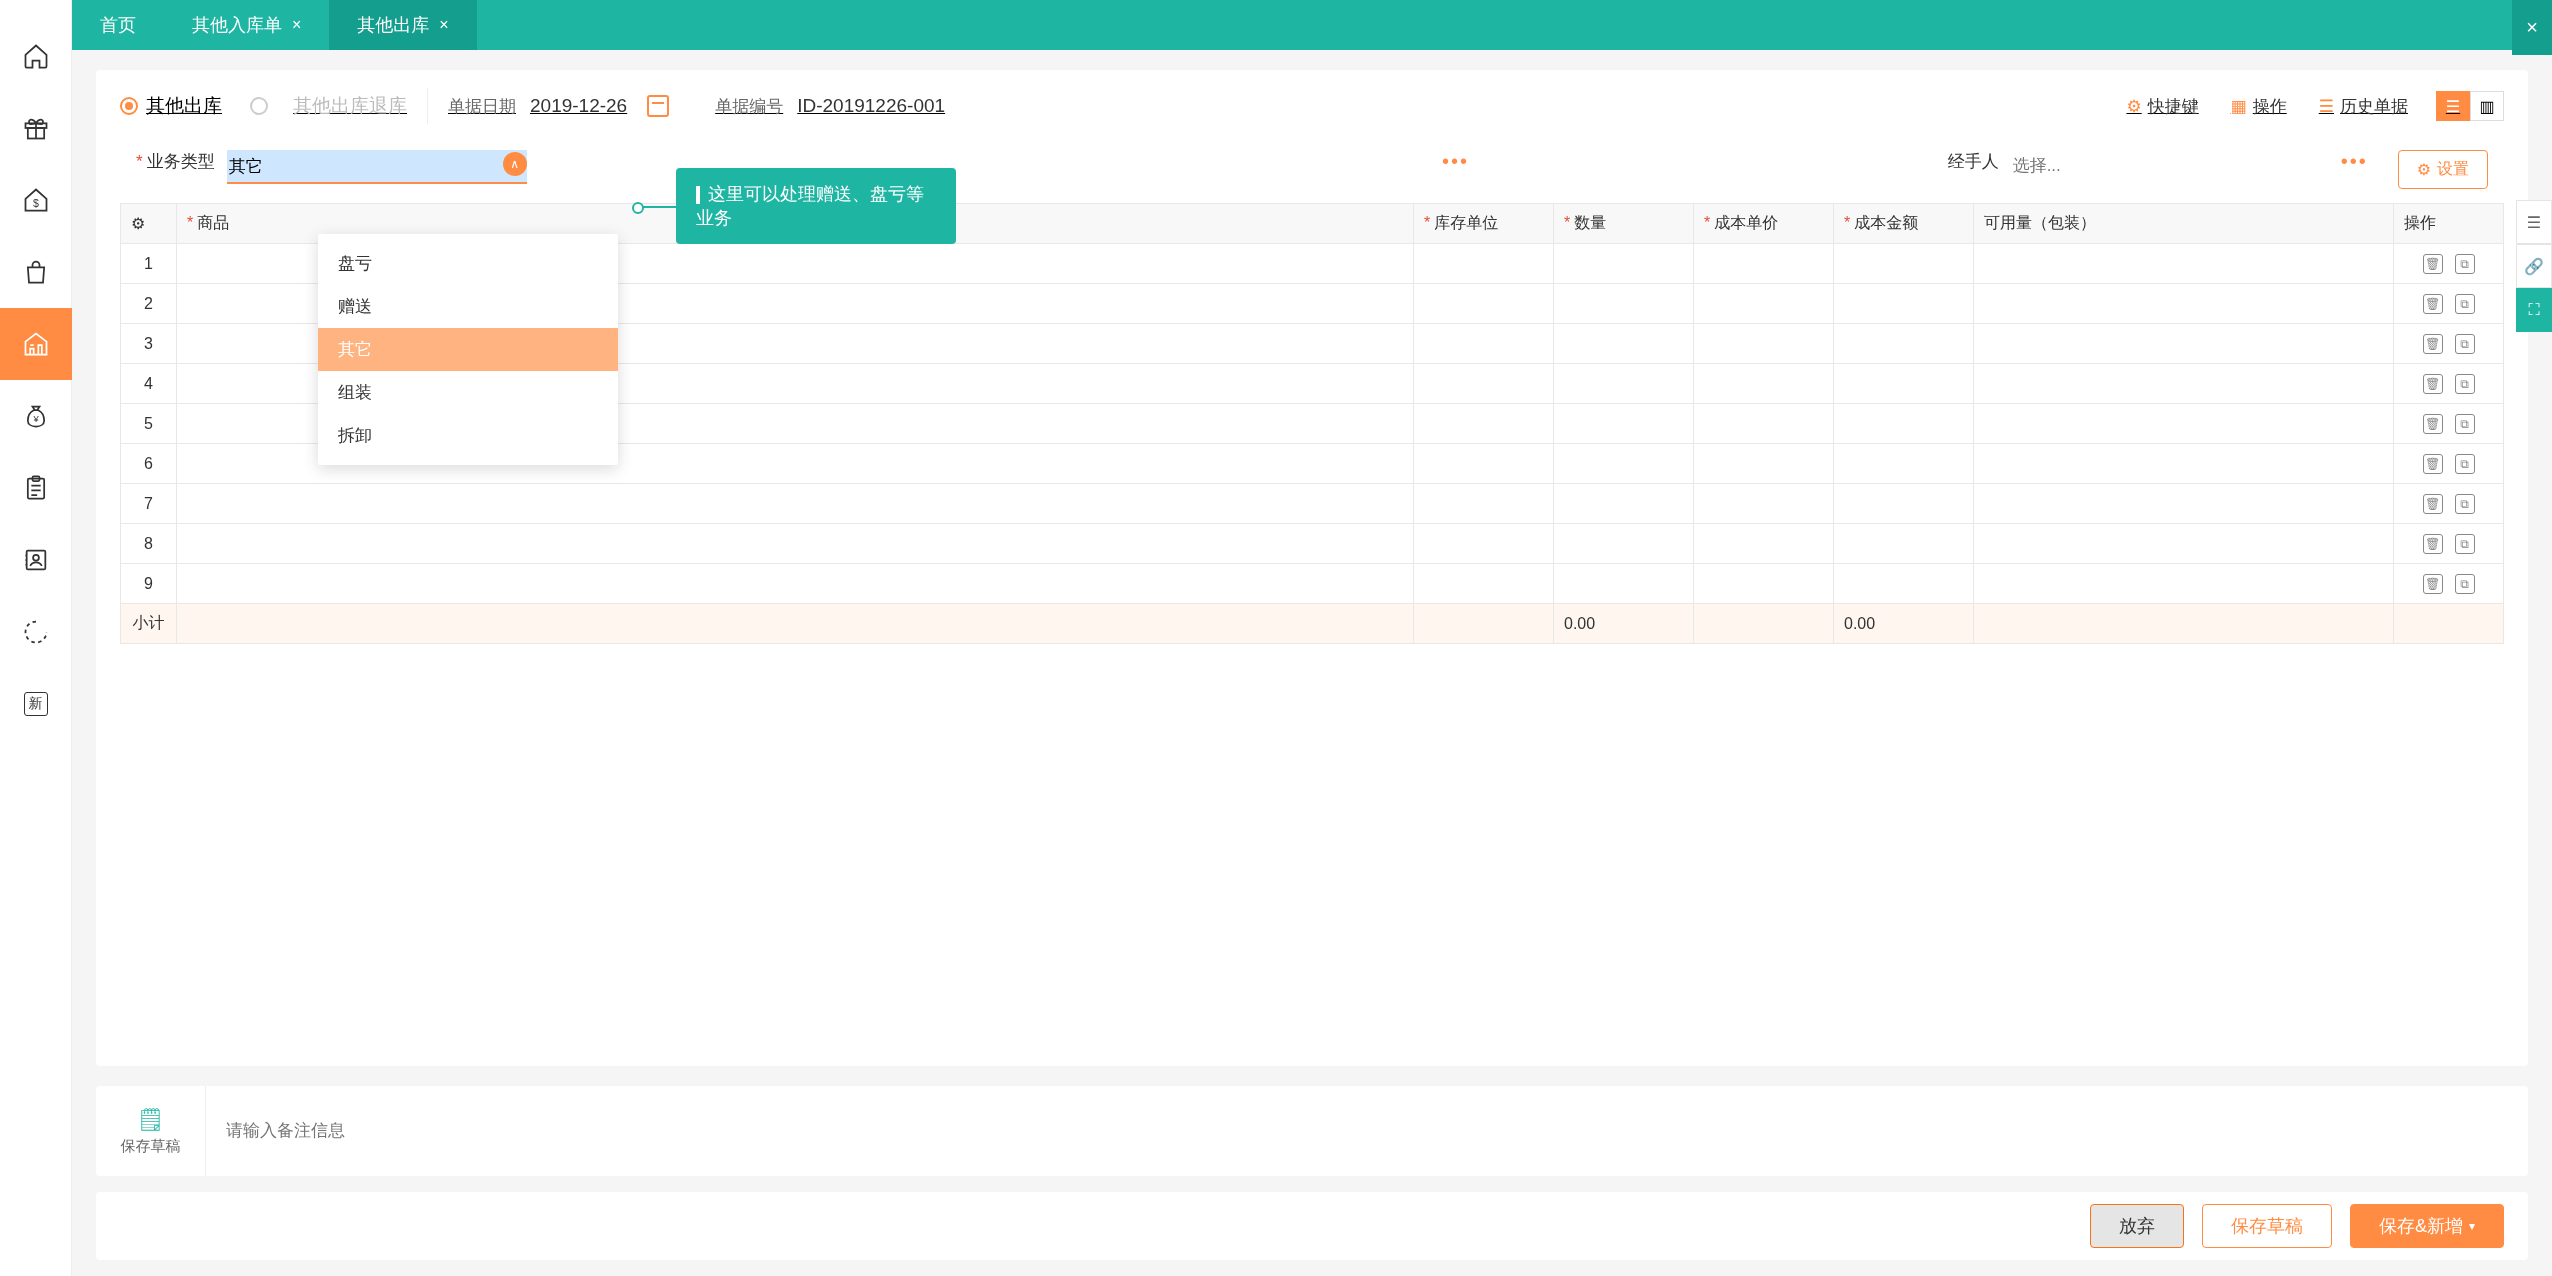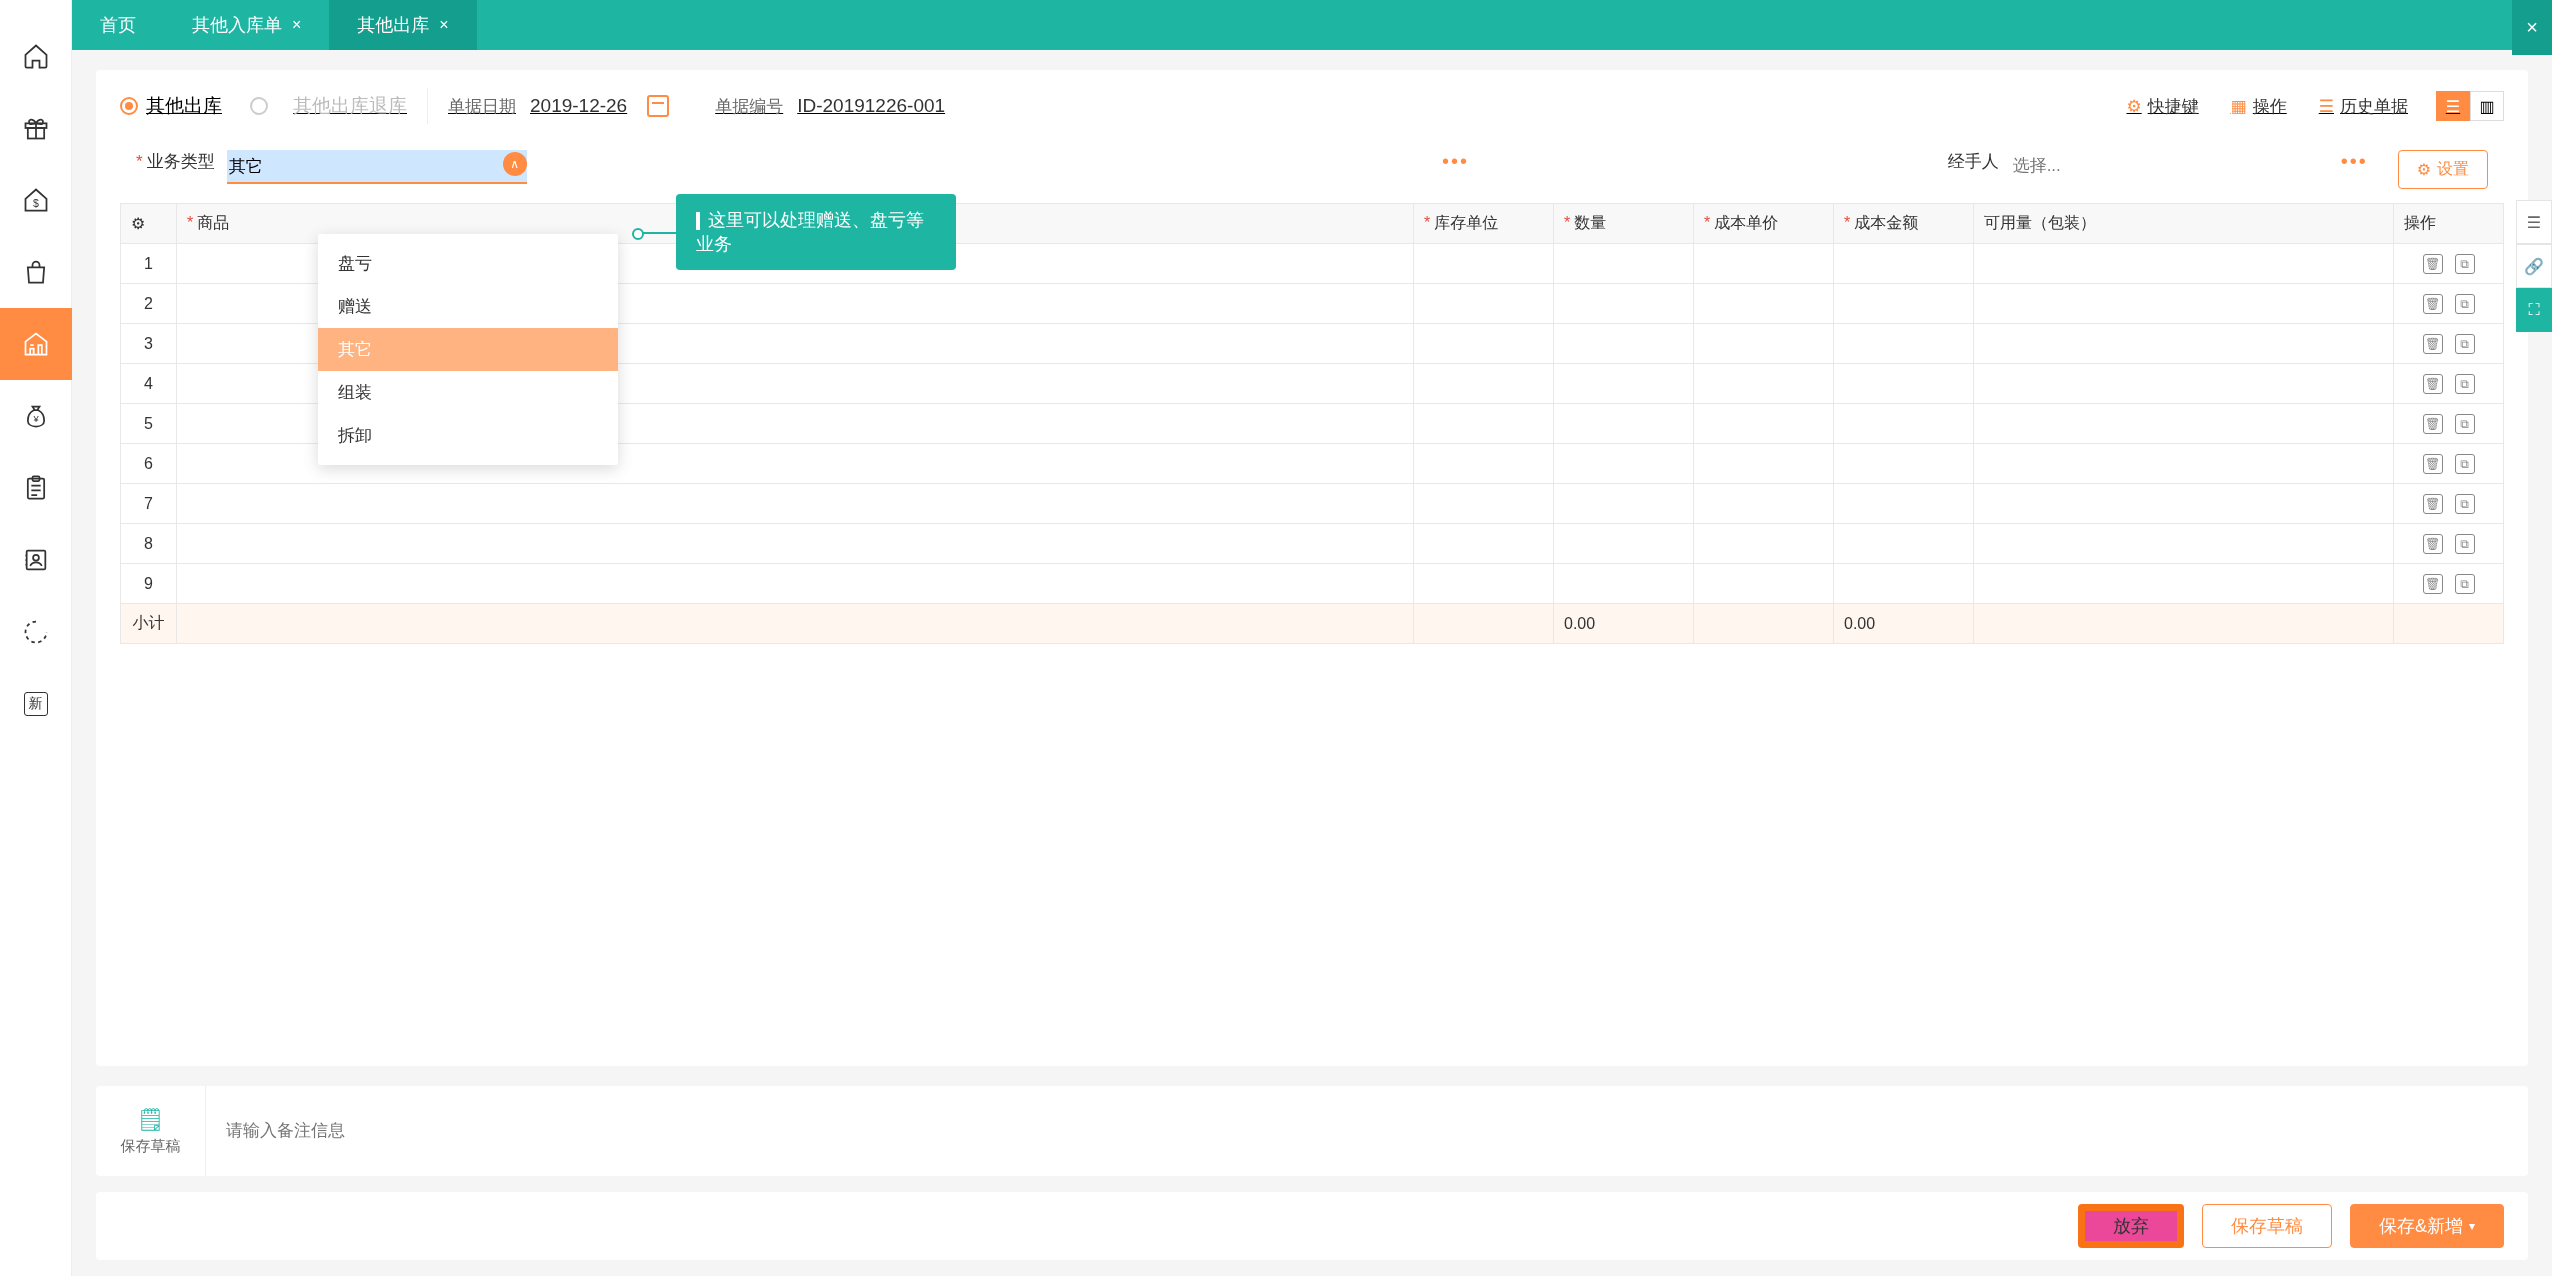--- a/index.html
+++ b/index.html
@@ -52,21 +52,21 @@
 .fld-label { font-size: 17px; color: #333; }
 .fld-input-wrap { position: relative; display: inline-block; }
 .fld-input { width: 300px; border: none; border-bottom: 2px solid #ff8c42; font-size: 17px; padding: 6px 30px 6px 2px; outline: none; background: #fff; }
 .fld-input.sel { background: #cfe6ff; }
 .fld-chevron { position: absolute; right: 0; top: 2px; width: 24px; height: 24px; background: #ff8c42; border-radius: 50%; display: flex; align-items: center; justify-content: center; color: #fff; cursor: pointer; font-size: 12px; }
 .fld-select { width: 300px; border: none; font-size: 17px; padding: 6px 2px; outline: none; color: #aaa; }
 .fld-more { color: #ff8c42; letter-spacing: 2px; font-size: 20px; cursor: pointer; margin: 0 18px; }
 .settings-btn { margin-left: auto; border: 1px solid #ff8c42; color: #ff8c42; background: #fff; border-radius: 4px; padding: 8px 18px; font-size: 16px; display: flex; gap: 6px; align-items: center; cursor: pointer; }
 
 
-.tip-bubble { position: absolute; left: 580px; top: 124px; background: #1fb5a3; color: #fff; padding: 14px 20px; border-radius: 4px; font-size: 18px; max-width: 280px; z-index: 20; }
+.tip-bubble { position: absolute; left: 580px; top: 98px; background: #1fb5a3; color: #fff; padding: 14px 20px; border-radius: 4px; font-size: 18px; max-width: 280px; z-index: 20; }
 .tip-bubble::before { content: ""; position: absolute; left: -40px; top: 38px; width: 40px; height: 2px; background: #1fb5a3; }
 .tip-bubble::after { content: ""; position: absolute; left: -44px; top: 34px; width: 8px; height: 8px; border: 2px solid #1fb5a3; border-radius: 50%; background: #fff; }
 .tip-bar { display: inline-block; width: 4px; height: 18px; background: #fff; margin-right: 8px; vertical-align: middle; }
 
 
 .dropdown { position: absolute; left: 222px; top: 164px; width: 300px; background: #fff; box-shadow: 0 4px 16px rgba(0,0,0,0.15); border-radius: 2px; z-index: 15; padding: 8px 0; }
 .dd-item { padding: 10px 20px; font-size: 17px; color: #333; cursor: pointer; }
 .dd-item.active { background: #ffb380; color: #fff; }
 
 
@@ -84,21 +84,21 @@
 
 
 .remarks-block { margin: 20px 24px 0 24px; background: #fff; display: flex; align-items: center; border-radius: 4px; height: 90px; }
 .remarks-label { width: 110px; text-align: center; color: #666; font-size: 15px; border-right: 1px solid #eee; height: 100%; display: flex; flex-direction: column; gap: 4px; justify-content: center; align-items: center; }
 .remarks-label .ric { color: #1fb5a3; font-size: 22px; }
 .remarks-input { flex: 1; border: none; outline: none; padding: 0 20px; font-size: 17px; color: #333; }
 
 
 .footer { margin: 16px 24px 16px 24px; background: #fff; height: 68px; display: flex; align-items: center; justify-content: flex-end; gap: 18px; padding: 0 24px; border-radius: 4px; }
 .btn { height: 44px; padding: 0 28px; border-radius: 4px; font-size: 18px; cursor: pointer; display: flex; align-items: center; gap: 6px; }
-.btn-plain { background: #ec4899; border: 7px solid #f97316; color: #333; }
+.btn-plain { background: #e5e5e5; border: 1px solid #f97316; color: #333; }
 .btn-outline { background: #fff; border: 1px solid #ff8c42; color: #ff8c42; }
 .btn-primary { background: #ff8c42; border: 1px solid #ff8c42; color: #fff; }
 .chev { font-size: 12px; }
 
 
 .right-sidebar { position: absolute; right: 0; top: 200px; display: flex; flex-direction: column; gap: 0; }
 .rs-btn { width: 36px; height: 44px; background: #fff; border: 1px solid #e5e5e5; display: flex; align-items: center; justify-content: center; color: #666; cursor: pointer; }
 .rs-btn.teal { background: #1fb5a3; color: #fff; border-color: #1fb5a3; }
 
 svg { stroke: currentColor; fill: none; stroke-width: 1.5; }

